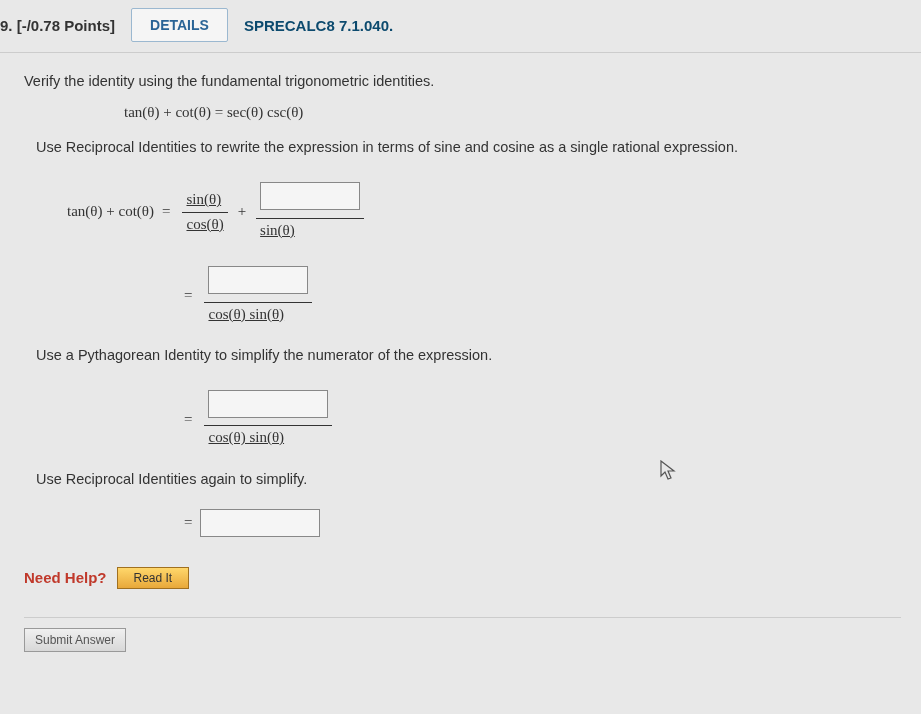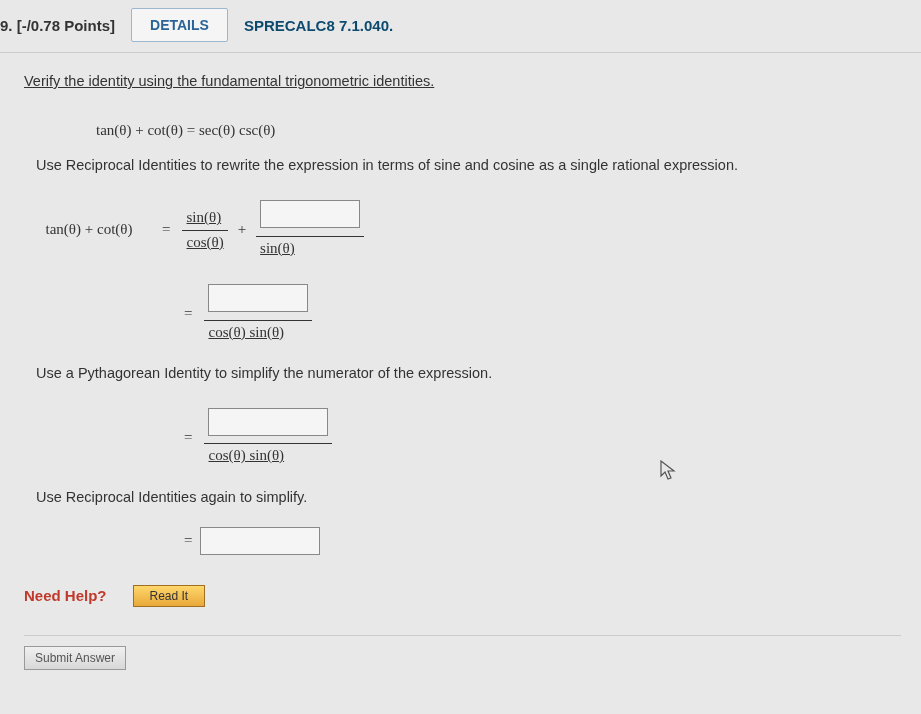--- a/index.html
+++ b/index.html
@@ -40,36 +40,36 @@
     font-weight: bold;
     font-size: 15px;
     color: #0c4a6e;
   }
   .content {
     padding: 18px 20px 0 24px;
     font-size: 14.5px;
     line-height: 1.5;
     color: #333;
   }
-  .prompt { margin-bottom: 26px; text-decoration: underline; }
+  .prompt { margin-bottom: 8px; }
   .identity {
-    margin-left: 72px;
+    margin-left: 100px;
     margin-bottom: 14px;
     font-family: 'Times New Roman', serif;
     font-size: 15px;
   }
   .instr { margin: 10px 0 18px 12px; }
   .workrow {
     display: flex;
     align-items: center;
     margin-bottom: 16px;
     font-family: 'Times New Roman', serif;
     font-size: 15px;
   }
-  .lhs { min-width: 130px; text-align: center; }
+  .lhs { min-width: 130px; text-align: right; }
   .eq { margin: 0 8px; }
   .frac {
     display: inline-flex;
     flex-direction: column;
     vertical-align: middle;
     margin: 4px 4px;
     text-decoration: underline;
   }
   .frac .num { padding: 1px 4px; }
   .frac .bar { width: 100%; border-top: 1px solid #333; }
@@ -81,21 +81,21 @@
     border: 1px solid #888;
     background: #f5f5f5;
     display: inline-block;
   }
   .inputbox.wider { width: 120px; }
   .step-indent { margin-left: 152px; }
   .need-help {
     margin-top: 30px;
     display: flex;
     align-items: center;
-    gap: 26px;
+    gap: 10px;
   }
   .need-help-label {
     color: #c0392b;
     font-weight: bold;
     font-size: 15px;
   }
   .readit-btn {
     background: linear-gradient(#ffd76b, #e8a83a);
     border: 1px solid #a07020;
     padding: 3px 16px;

